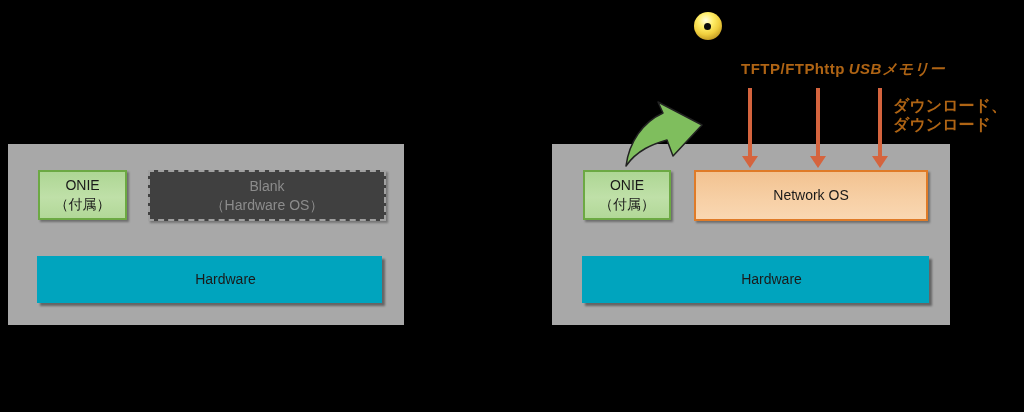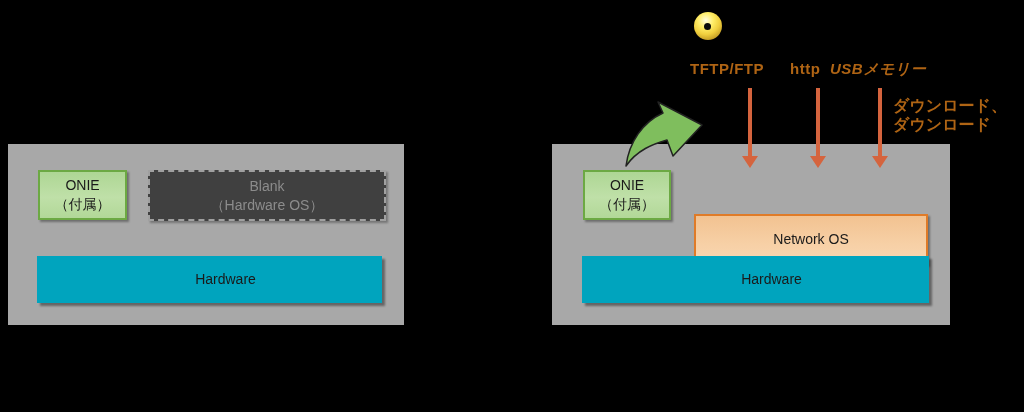--- a/index.html
+++ b/index.html
@@ -40,21 +40,21 @@
     background:#404040;
     border:2px dashed #a0a0a0;
     box-shadow:2px 2px 2px rgba(0,0,0,0.3);
     color:#8c8c8c;
     left:140px;top:26px;width:238px;height:51px;
   }
   .netos{
     background:linear-gradient(180deg,#f2c291 0%,#f7d0a6 60%,#f9d7b2 100%);
     border:2px solid #df7b28;
     box-shadow:2px 2px 2px rgba(0,0,0,0.35);
-    left:142px;top:26px;width:234px;height:51px;margin-top:44px;
+    left:142px;top:26px;width:234px;height:51px;
   }
   .hardware{
     background:#00a4be;
     box-shadow:3px 3px 2px rgba(0,0,0,0.4);
     padding-left:32px;
   }
   .hw-left{left:29px;top:112px;width:345px;height:47px;}
   .hw-right{left:30px;top:112px;width:347px;height:47px;}
 
   
@@ -64,21 +64,21 @@
   }
   .sphere .pupil{
     position:absolute;left:10px;top:11px;width:7px;height:7px;border-radius:50%;
     background:#0a0a0a;
   }
 
   
   .srclabel{
     position:absolute;top:60px;
     font-size:15px;font-weight:bold;color:#af6414;
-    text-align:left;letter-spacing:0.5px;
+    text-align:right;letter-spacing:0.5px;
   }
   .lbl-tftp{left:690px;width:125px;}
   .lbl-http{left:790px;width:55px;}
   .lbl-usb{left:830px;width:115px;font-style:italic;}
 
   
   .down-arrow{position:absolute;top:88px;width:16px;height:80px;}
   .down-arrow .shaft{
     position:absolute;left:6px;top:0;width:4px;height:68px;background:#d5643e;
   }

